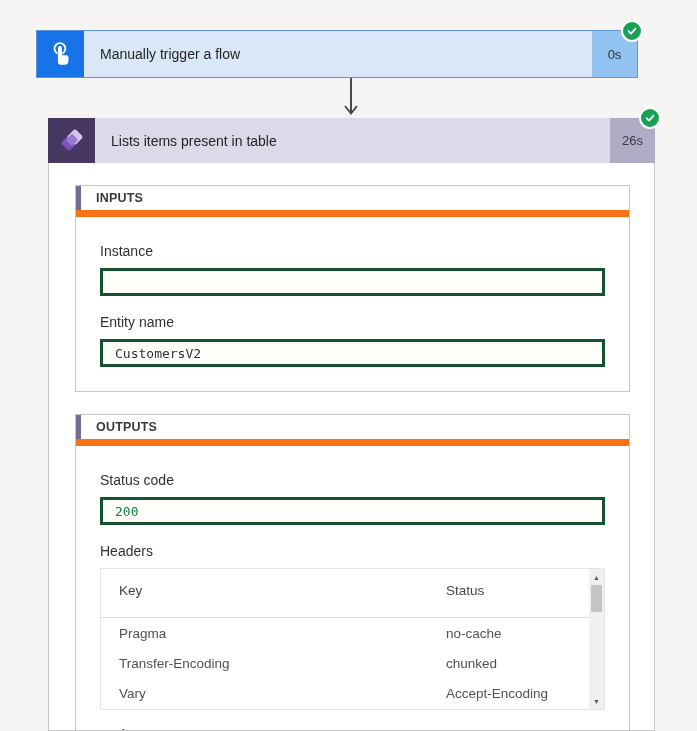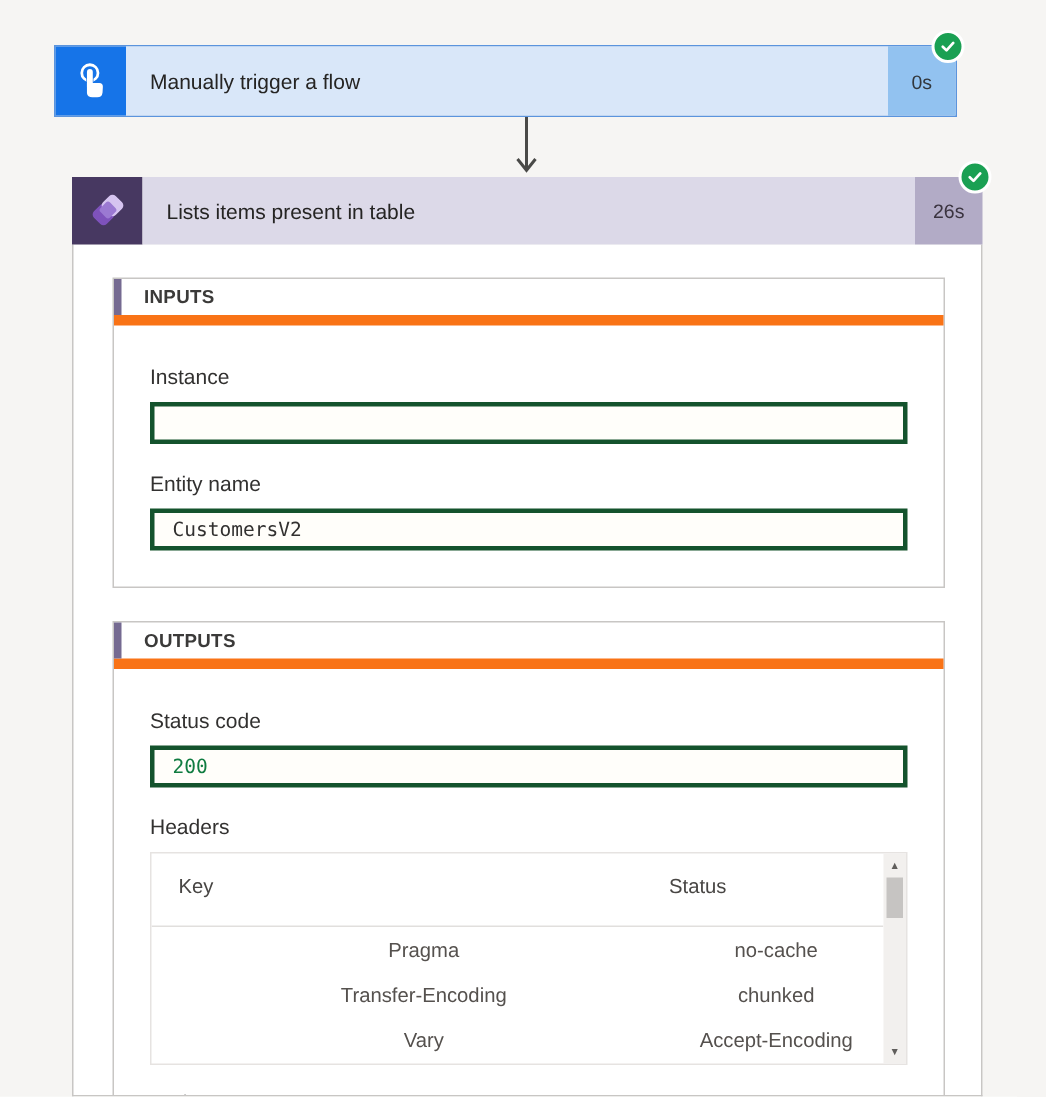--- a/index.html
+++ b/index.html
@@ -50,21 +50,21 @@
   .field-input.green { color:#107c41; }
   .field-group + .field-group { margin-top:18px; }
 
   
   .headers-table { border:1px solid #e6e3e1; display:flex; height:142px; background:#fff; }
   .table-main { flex:1; display:flex; flex-direction:column; overflow:hidden; }
   .table-head { display:grid; grid-template-columns:327px 1fr; height:50px;
     align-items:center; padding:12px 0 16px 18px; border-bottom:1px solid #e1dfdd;
     font-size:13.5px; color:#484644; }
   .table-row { display:grid; grid-template-columns:327px 1fr; height:32px;
-    align-items:center; padding-left:18px; font-size:13.5px; color:#55514e;text-align:center; }
+    align-items:center; padding-left:18px; font-size:13.5px; color:#55514e; }
   .table-row:first-of-type { margin-top:2px; }
 
   .scrollbar { flex:0 0 15px; background:#f2f0ee; display:flex; flex-direction:column; align-items:center; }
   .scroll-arrow { height:16px; display:flex; align-items:center; justify-content:center;
     font-size:7px; color:#605e5c; width:100%; cursor:default; }
   .scroll-thumb { width:11px; height:27px; background:#c6c4c2; }
   .scroll-spacer { flex:1; }
 
   .body-label { font-size:14px; color:#323130; margin-top:17px; }
 </style>

